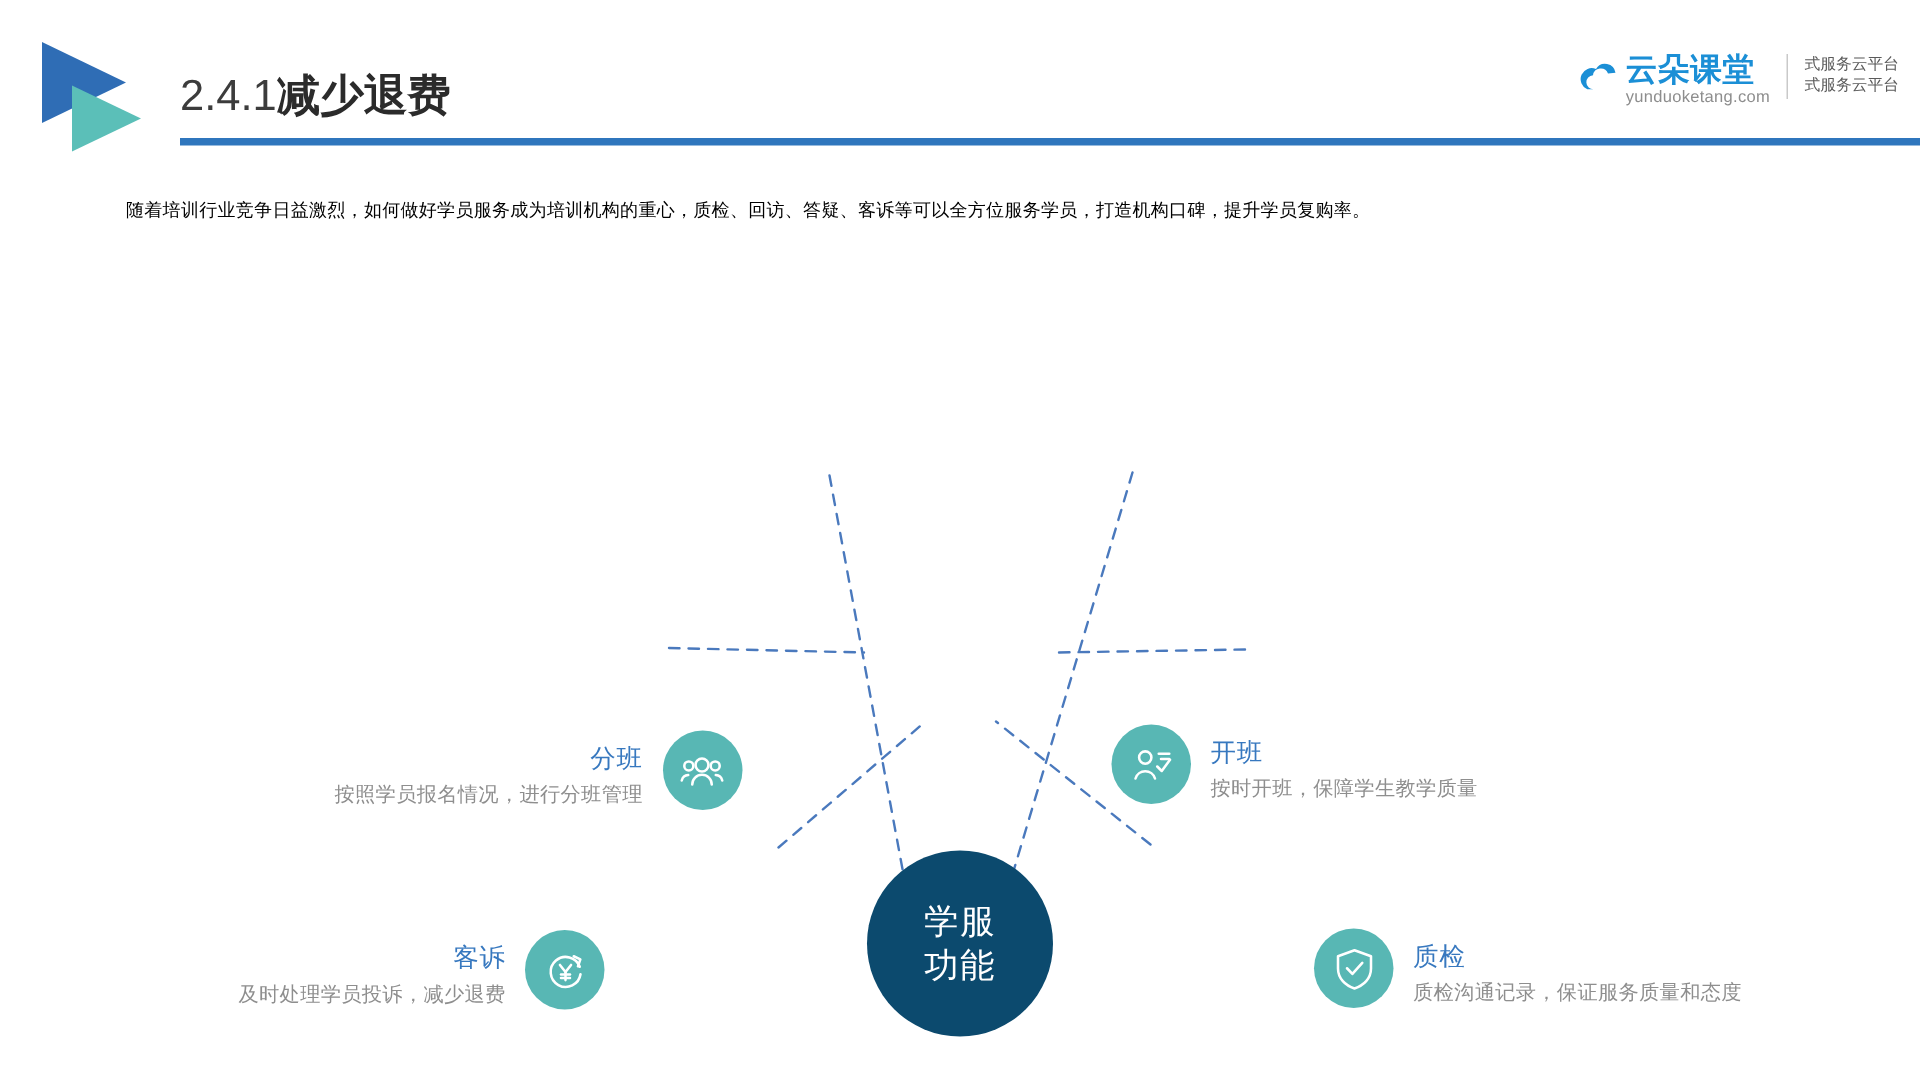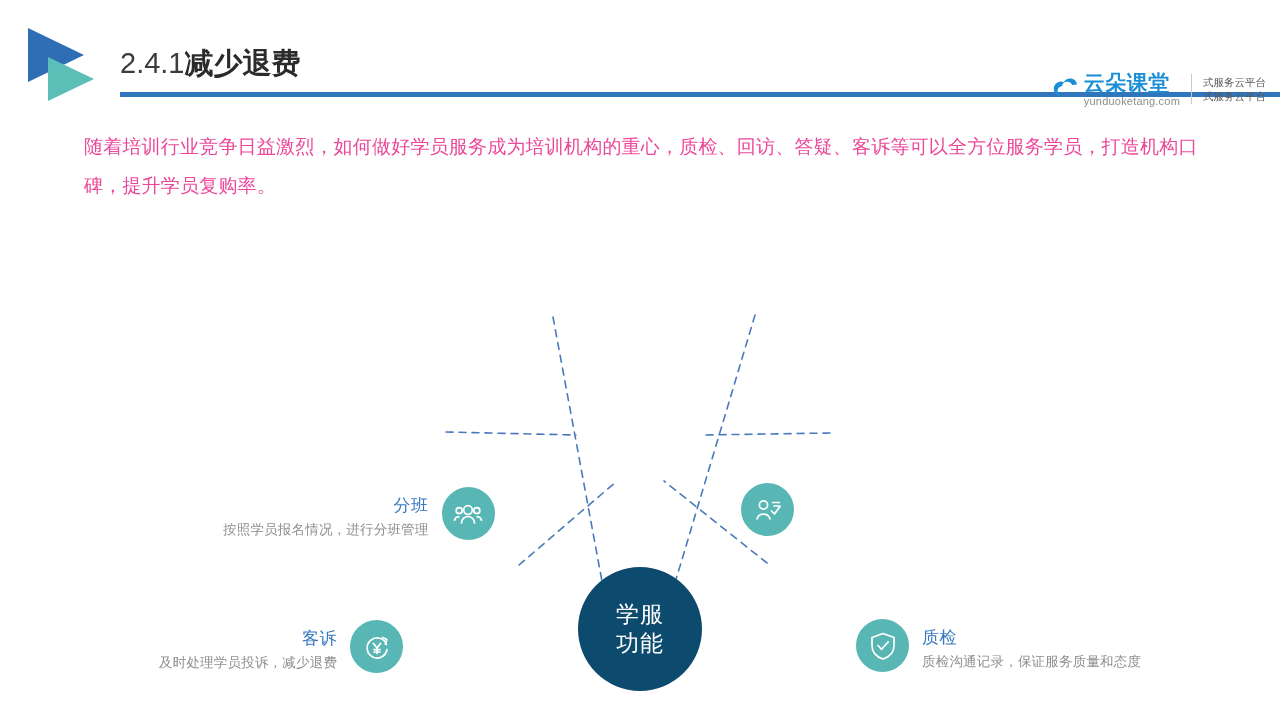--- a/index.html
+++ b/index.html
@@ -28,34 +28,34 @@
     border-left: 46px solid #5bbfb8;
   }
   .title-row { position:absolute; left:120px; top:44px; display:flex; align-items:baseline; }
   .title-num { font-size:29px; color:#3c3c3c; letter-spacing:0px; }
   .title-text { font-size:29px; color:#2b2b2b; font-weight:bold; }
   .header-rule {
     position:absolute; left:120px; top:92px; width:1160px; height:5px; background:#2f76bd;
   }
 
   
-  .brand { position:absolute; right:14px; top:36px; display:flex; align-items:center; height:46px;margin-top:30px; }
+  .brand { position:absolute; right:14px; top:36px; display:flex; height:46px; }
   .brand-left { display:flex; align-items:flex-start; }
   .cloud-glyph { position:relative; width:30px; height:30px; margin-top:2px; margin-right:1px; }
   .cloud-glyph svg { display:block; }
   .brand-words { display:flex; flex-direction:column; line-height:1; }
   .brand-name { font-size:21px; font-weight:bold; color:#1b8fd6; letter-spacing:0.5px; }
   .brand-url { font-size:11px; color:#8d8d8d; letter-spacing:0.2px; margin-top:3px; }
   .brand-divider { width:1px; height:30px; background:#c9c9c9; margin:0 11px; }
   .brand-tag { font-size:10.5px; color:#5a5a5a; line-height:1.38; }
 
   
   .intro {
     position:absolute; left:84px; top:128px; width:1145px;
-    font-size:19px; color:#ec4899; line-height:2.05; letter-spacing:0.2px;
+    font-size:12px; color:#000000; line-height:2.05; letter-spacing:0.2px;
   }
 
   
   .diagram { position:absolute; left:0; top:215px; width:1280px; height:470px; }
   .diagram svg.links { position:absolute; left:0; top:0; width:1280px; height:470px; }
 
   .hub {
     position:absolute; width:124px; height:124px; border-radius:50%;
     background:#0c4a6e; color:#ffffff;
     display:flex; flex-direction:column; align-items:center; justify-content:center;
@@ -79,21 +79,21 @@
   .node.right .labels { margin-left:13px; align-items:flex-start; text-align:left; }
   .node.left  .labels { margin-right:13px; align-items:flex-end;  text-align:right; }
 
   .node-title { font-size:17px; color:#3778bf; line-height:1.35; letter-spacing:0.5px; }
   .node-desc  { font-size:13.5px; color:#8e8e8e; line-height:1.45; letter-spacing:0.2px; margin-top:3px; }
 
   
   #node-fenban   { left:223px;  top:272px; }
   #node-kaiban   { left:741px;  top:268px; }
   #node-kesu     { left:159px;  top:405px; }
-  #node-zhijian  { left:856px;  top:404px; }
+  #node-zhijian  { left:876px;  top:404px; }
 </style>
 </head>
 <body>
 
 <div class="slide">
 
   <div class="header-mark">
     <div class="tri-blue"></div>
     <div class="tri-teal"></div>
   </div>
@@ -164,20 +164,24 @@
     <div class="node right" id="node-kaiban">
       <div class="bubble">
         <svg width="32" height="32" viewBox="0 0 32 32" fill="none" stroke="#ffffff" stroke-width="1.7" stroke-linecap="round" stroke-linejoin="round">
           <circle cx="11.5" cy="11" r="4.1"></circle>
           <path d="M5 25 a6.8 6.8 0 0 1 13 0"></path>
           <path d="M20.5 8.5 h7"></path>
           <path d="M22 12 h5.5"></path>
           <path d="M19.5 17 l3 3 l5.5 -7.5"></path>
         </svg>
       </div>
+      <div class="labels">
+        <span class="node-title">开班</span>
+        <span class="node-desc">按时开班，保障学生教学质量</span>
+      </div>
     </div>
 
     <div class="node left" id="node-kesu">
       <div class="bubble">
         <svg width="32" height="32" viewBox="0 0 32 32" fill="none" stroke="#ffffff" stroke-width="1.7" stroke-linecap="round" stroke-linejoin="round">
           <path d="M25.5 13.5 A10 10 0 1 0 26 18.5"></path>
           <path d="M21.5 6.5 l4.4 2.1 l-1.6 4.6"></path>
           <path d="M12.3 12.3 L16 17 l3.7 -4.7"></path>
           <path d="M16 17 v5.4"></path>
           <path d="M13 18.6 h6"></path>

